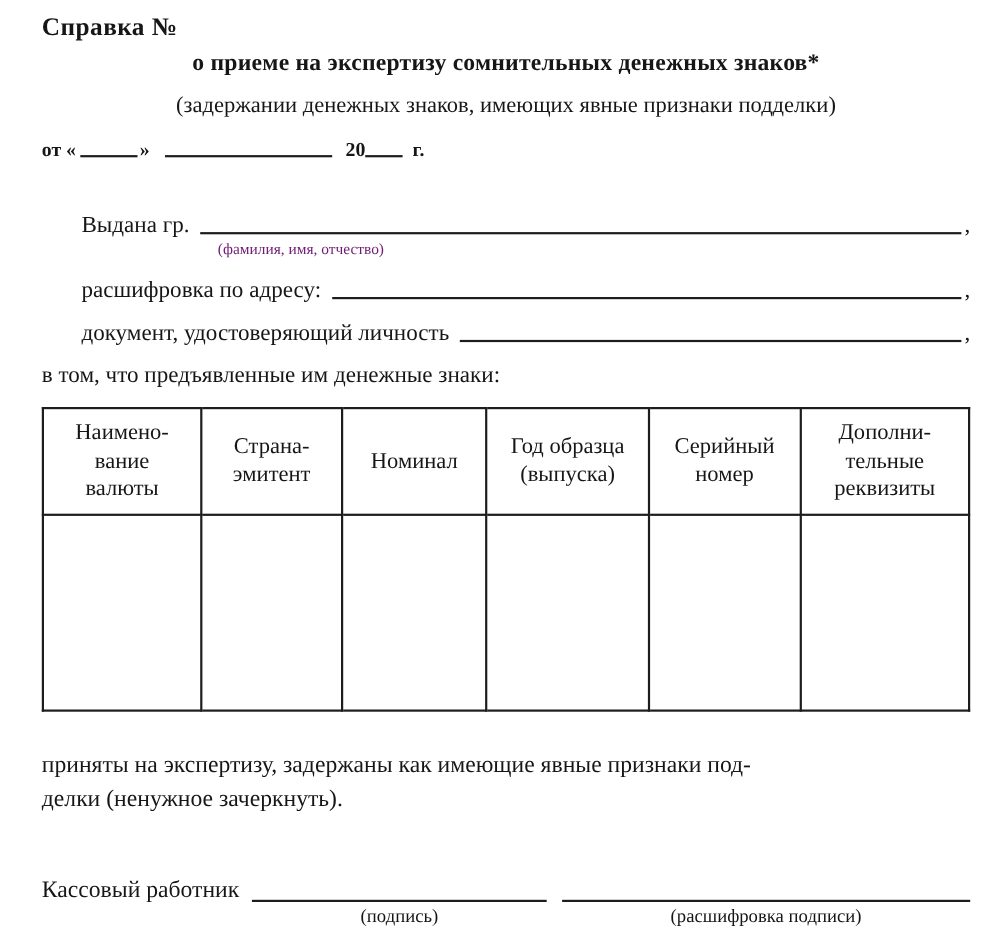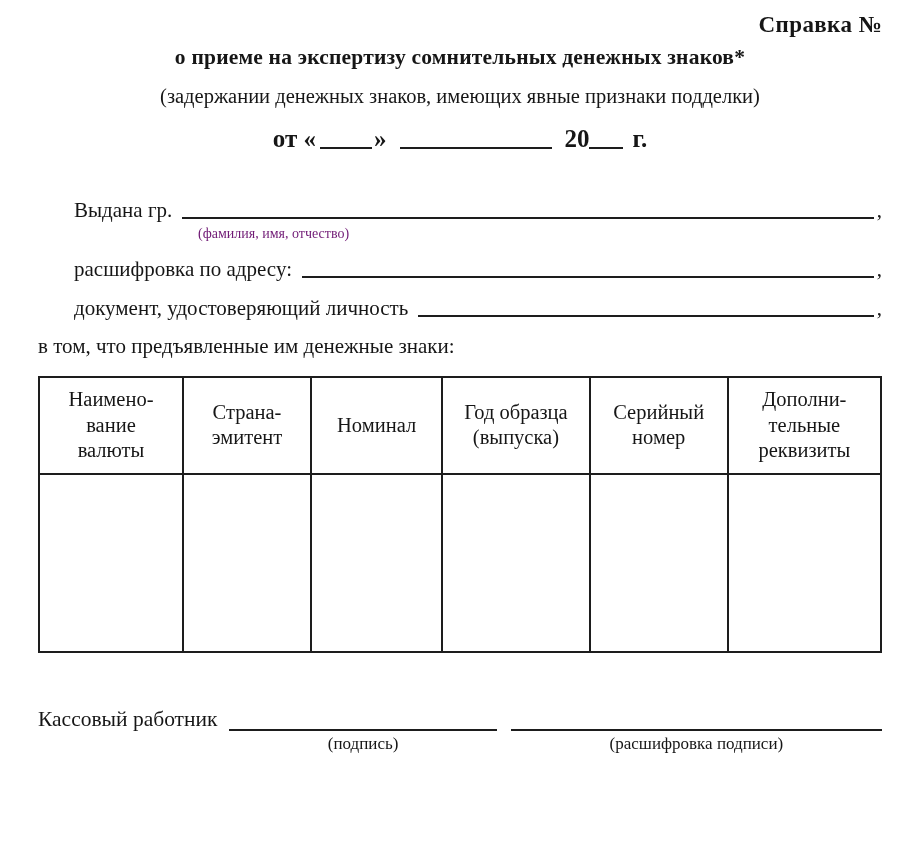--- a/index.html
+++ b/index.html
@@ -6,27 +6,27 @@
   html, body { background: #ffffff; }
   body {
     width: 908px;
     min-height: 860px;
     margin: 0 auto;
     font-family: "Liberation Serif", "DejaVu Serif", serif;
     color: #161616;
   }
   .page { position: relative; padding: 12px 26px 20px 38px; }
 
-  .title1 { text-align: right; font-size: 23px; font-weight: bold; letter-spacing: .4px; }
+  .title1 { text-align: left; font-size: 23px; font-weight: bold; letter-spacing: .4px; }
   .title2 { text-align: center; font-size: 21.5px; font-weight: bold; margin-top: 7px; letter-spacing: .2px; }
   .subtitle { text-align: center; font-size: 20.5px; margin-top: 15px; }
 
   .blank { border-bottom: 2px solid #1d1d1d; display: inline-block; }
 
-  .date-line { display: flex; justify-content: center; align-items: flex-end; margin-top: 17px; font-size: 25px; font-weight: bold; }
+  .date-line { display: flex; align-items: flex-end; margin-top: 17px; font-size: 18px; font-weight: bold; }
   .date-line .blank { height: 18px; margin-bottom: 4px; }
   .day-blank   { width: 52px;  margin-left: 4px;  margin-right: 2px; }
   .month-blank { width: 152px; margin-left: 14px; margin-right: 12px; }
   .year-blank  { width: 34px;  margin-right: 9px; }
 
   .form-row { display: flex; align-items: flex-end; font-size: 21px; margin-left: 36px; }
   .form-row .label { white-space: nowrap; }
   .form-row .blank { flex: 1 1 auto; height: 22px; margin: 0 0 4px 10px; }
   .form-row .comma { margin-left: 3px; }
   .issued-row   { margin-top: 44px; }
@@ -117,20 +117,22 @@
         <td></td>
         <td></td>
         <td></td>
         <td></td>
         <td></td>
         <td></td>
       </tr>
     </tbody>
   </table>
 
+  <div class="conclusion">приняты на экспертизу, задержаны как имеющие явные признаки под-
+делки (ненужное зачеркнуть).</div>
 
   <div class="sig-row">
     <span class="sig-label">Кассовый работник</span>
     <div class="sig-col sig-col-1">
       <span class="blank"></span>
       <span class="hint">(подпись)</span>
     </div>
     <div class="sig-col sig-col-2">
       <span class="blank"></span>
       <span class="hint">(расшифровка подписи)</span>

